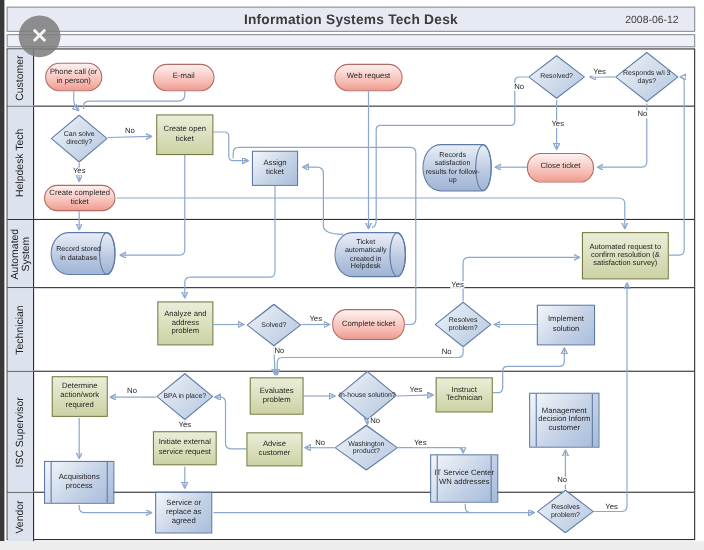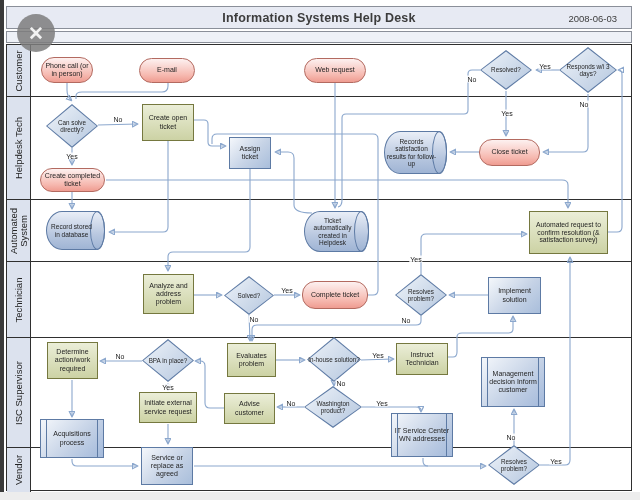--- a/index.html
+++ b/index.html
@@ -65,22 +65,22 @@
   .close-btn span{color:#f2f2f2;font-size:19px;font-weight:bold;line-height:1;}
 </style>
 </head>
 <body>
 
 <div id="screen">
   <div class="left-strip"></div>
   <div class="bottom-strip"></div>
 
   <div class="titlebar">
-    <div class="title">Information Systems Help Desk</div>
-    <div class="date">2008-06-03</div>
+    <div class="title">Information Systems Tech Desk</div>
+    <div class="date">2008-06-12</div>
   </div>
   <div class="subband"></div>
 
   <div class="frame">
     <div class="lane" style="top:0;height:52px">
       <div class="lane-label">
           <span style="width:46px">Customer</span>
         </div>
     </div>
     <div class="lane" style="top:52px;height:103px">

